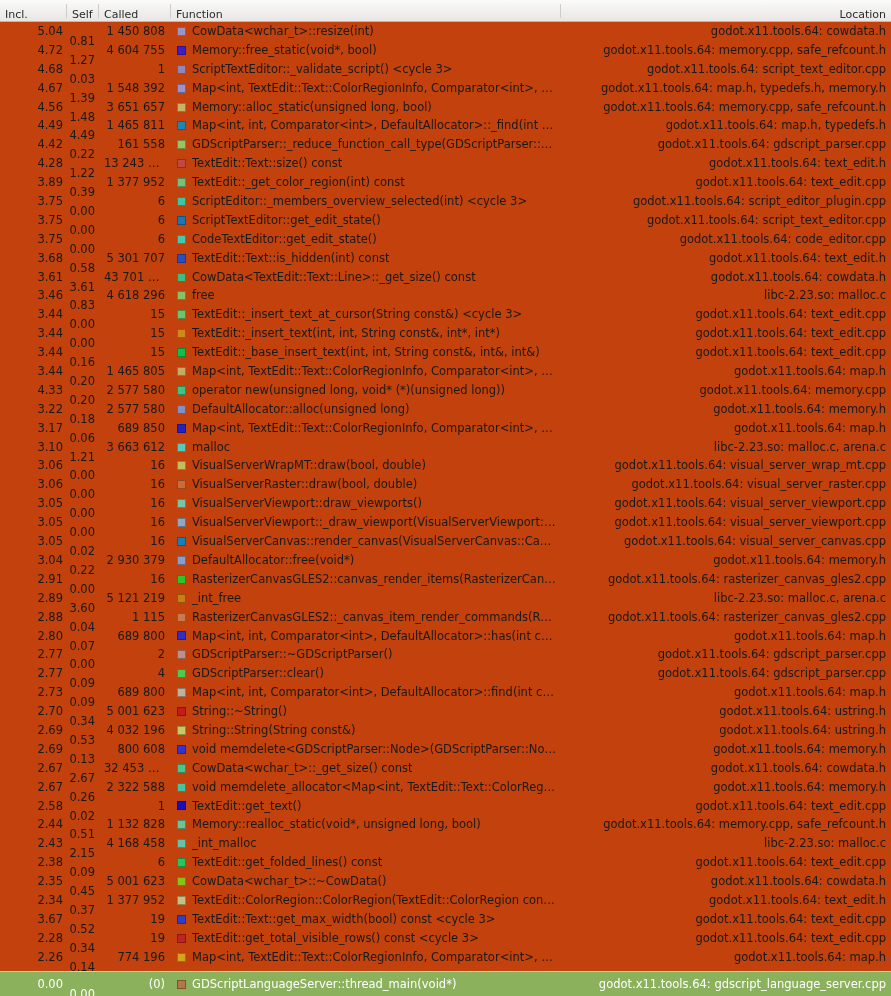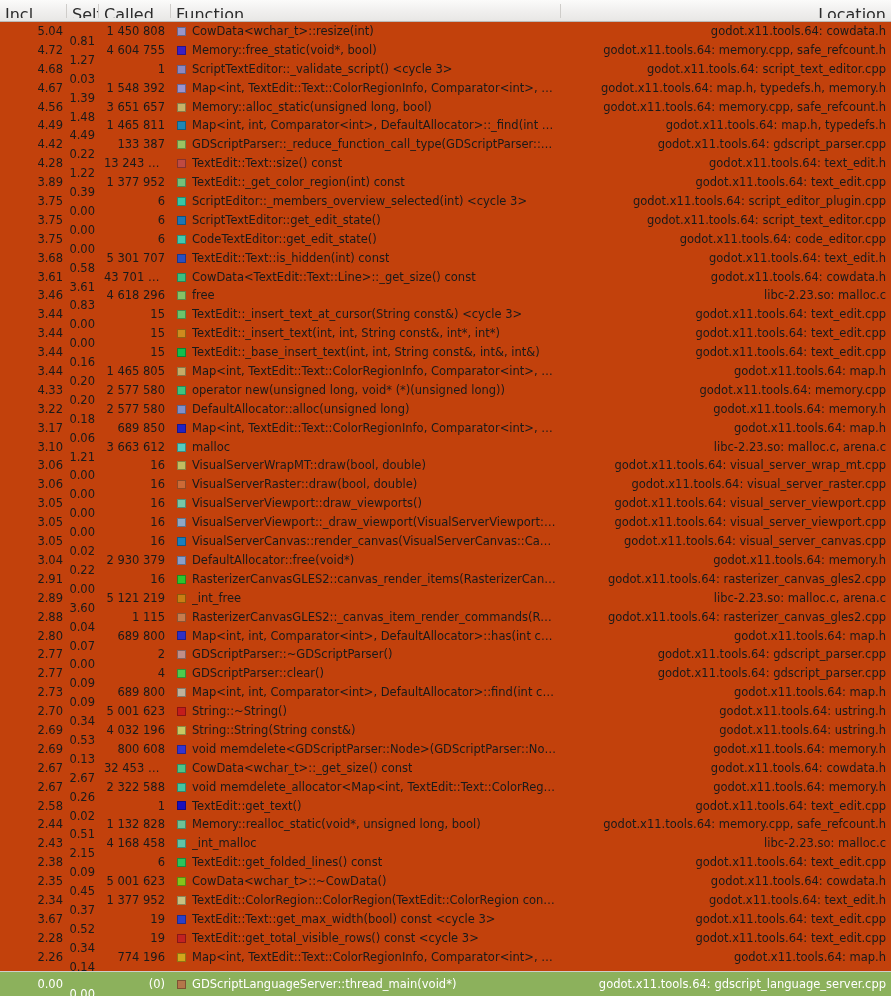--- a/index.html
+++ b/index.html
@@ -24,21 +24,21 @@
   .thead {
     display: flex;
     height: 22px;
     flex: 0 0 22px;
     background: linear-gradient(to bottom, #fbfbfa 0%, #f0efee 55%, #e8e7e5 100%);
     border-bottom: 1px solid #bbb9b6;
     box-sizing: border-box;
     align-items: center;
   }
   .th {
-    font-size: 16px;
+    font-size: 11px;
     color: #2b2b2b;
     box-sizing: border-box;
     height: 14px;
     line-height: 21px;
     padding: 0 5px;
     border-right: 1px solid #cfcdca;
     overflow: hidden;
     white-space: nowrap;
   }
   .th.last { border-right: none; }
@@ -175,21 +175,21 @@
         <div class="td c-called num">1 465 811</div>
         <div class="td c-func">
           <span class="swatch" style="background: rgb(31, 135, 181);"></span>
           <span class="fname">Map&lt;int, int, Comparator&lt;int&gt;, DefaultAllocator&gt;::_find(int const…</span>
         </div>
         <div class="td c-loc">godot.x11.tools.64: map.h, typedefs.h</div>
       </div>
       <div class="row">
         <div class="td c-incl num">4.42</div>
         <div class="td c-self num">0.22</div>
-        <div class="td c-called num">133 387</div>
+        <div class="td c-called num">161 558</div>
         <div class="td c-func">
           <span class="swatch" style="background: rgb(155, 195, 99);"></span>
           <span class="fname">GDScriptParser::_reduce_function_call_type(GDScriptParser::Ope…</span>
         </div>
         <div class="td c-loc">godot.x11.tools.64: gdscript_parser.cpp</div>
       </div>
       <div class="row">
         <div class="td c-incl num">4.28</div>
         <div class="td c-self num">1.22</div>
         <div class="td c-called num">13 243 643</div>

